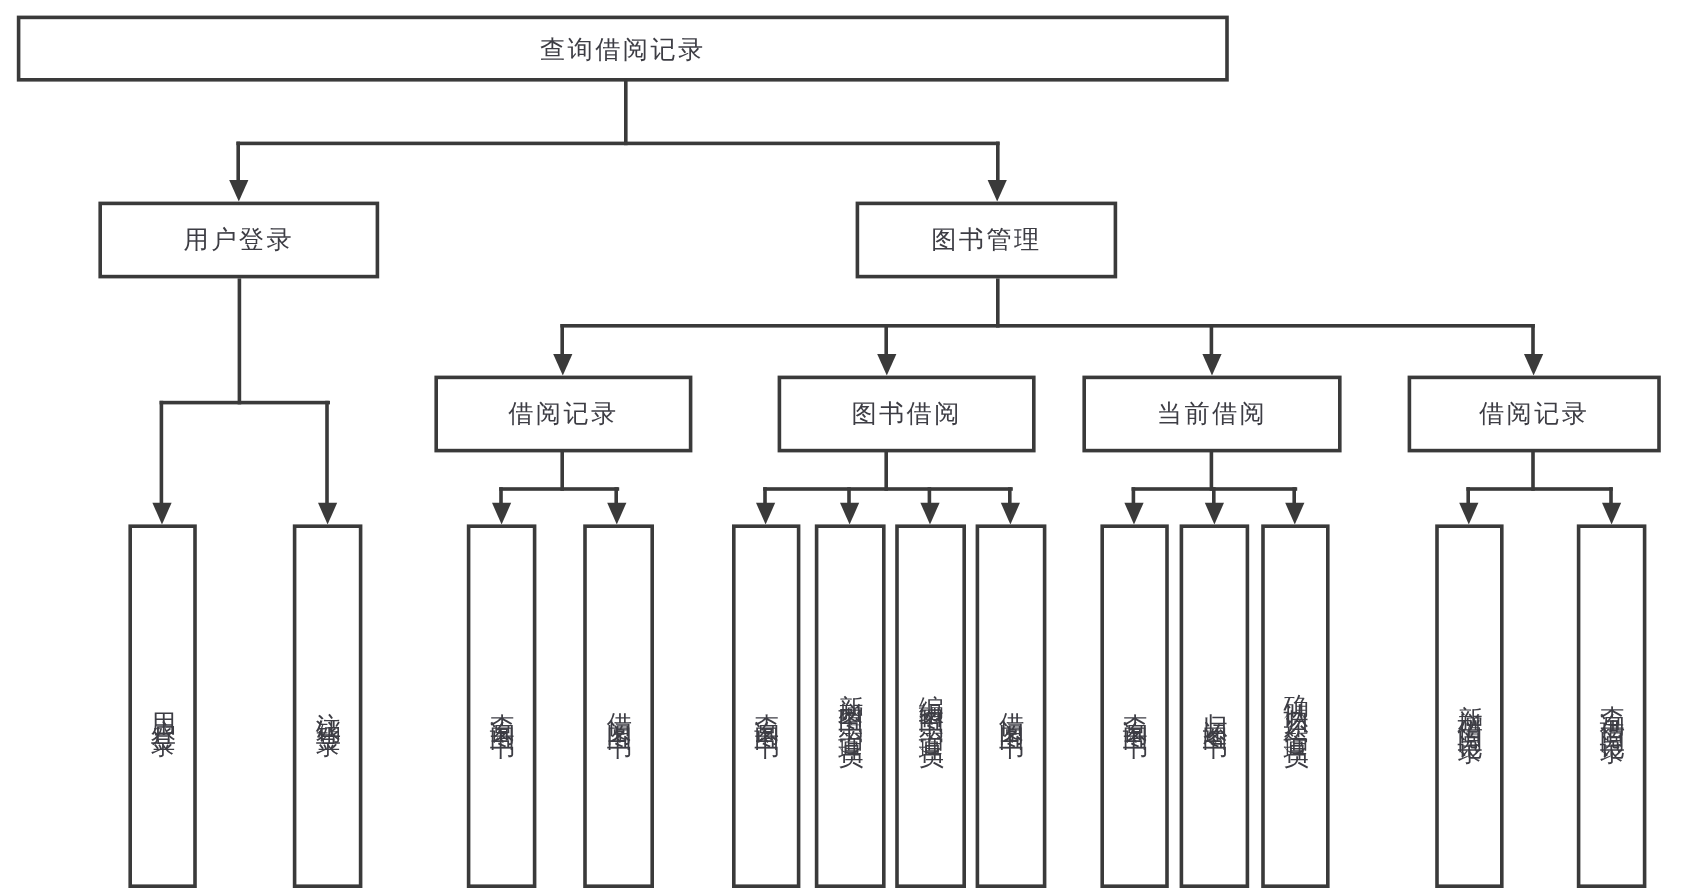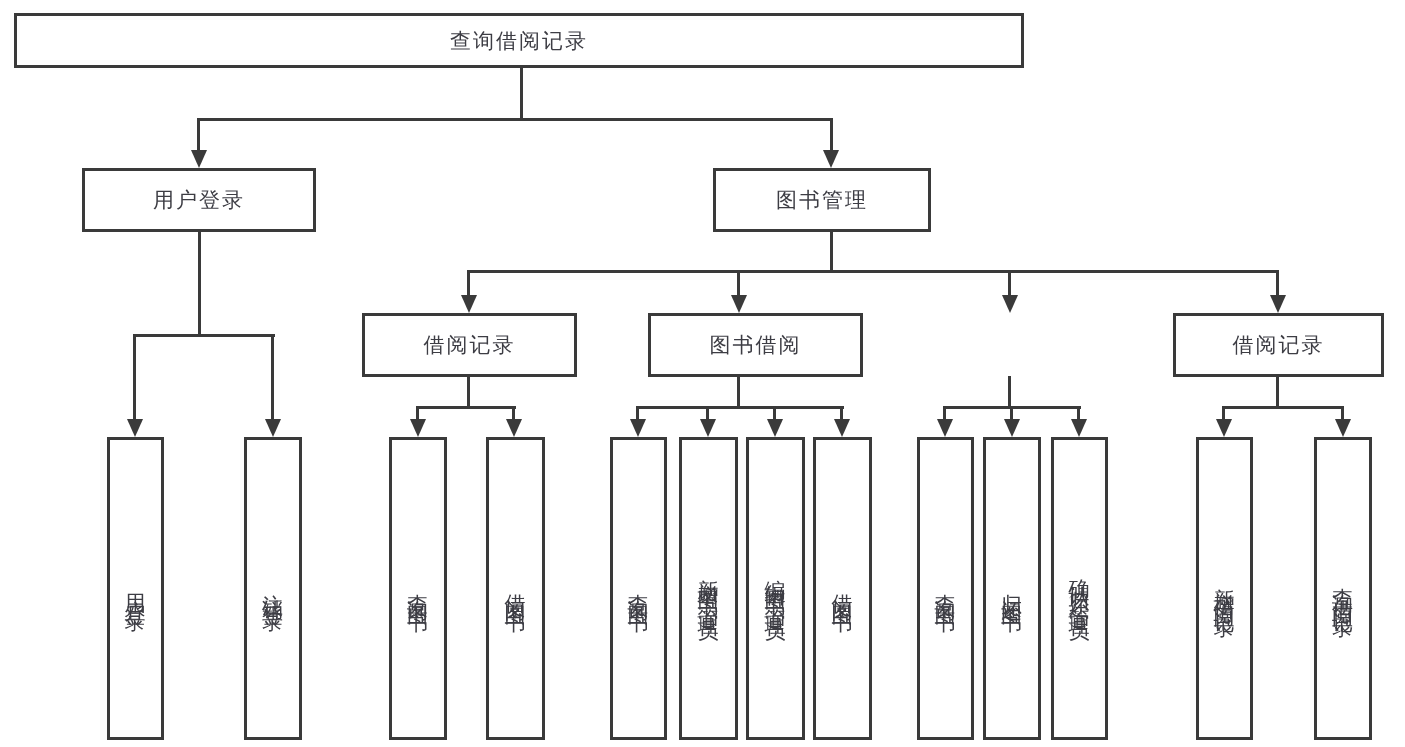--- a/index.html
+++ b/index.html
@@ -91,20 +91,23 @@
   <div class="arr" style="left:731px;top:295px;"></div>
   <div class="arr" style="left:1002px;top:295px;"></div>
   <div class="arr" style="left:1270px;top:295px;"></div>
 
   <div class="box" style="left:362px;top:313px;width:215px;height:64px;">
     <span class="lbl">借阅记录</span>
   </div>
   <div class="box" style="left:632px;top:313px;width:215px;height:64px;margin-left:16px;">
     <span class="lbl">图书借阅</span>
   </div>
+  <div class="box" style="left:902px;top:313px;width:216px;height:64px;">
+    <span class="lbl">当前借阅</span>
+  </div>
   <div class="box" style="left:1173px;top:313px;width:211px;height:64px;">
     <span class="lbl">借阅记录</span>
   </div>
 
   <div class="vline" style="left:467px;top:376px;height:33px;"></div>
   <div class="vline" style="left:737px;top:376px;height:33px;"></div>
   <div class="vline" style="left:1008px;top:376px;height:33px;"></div>
   <div class="vline" style="left:1276px;top:376px;height:33px;"></div>
 
   <div class="hline" style="left:416px;top:406px;width:100px;"></div>

